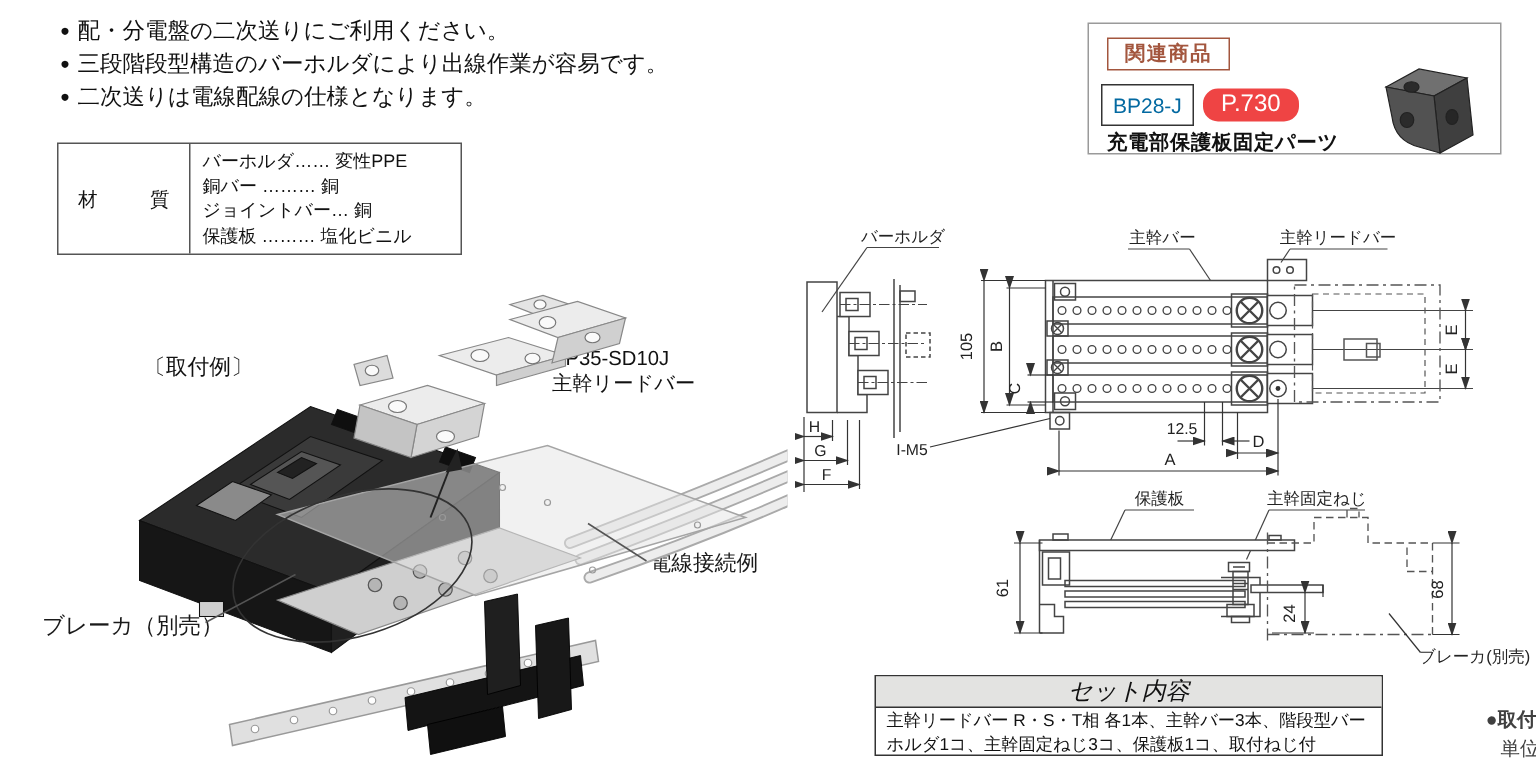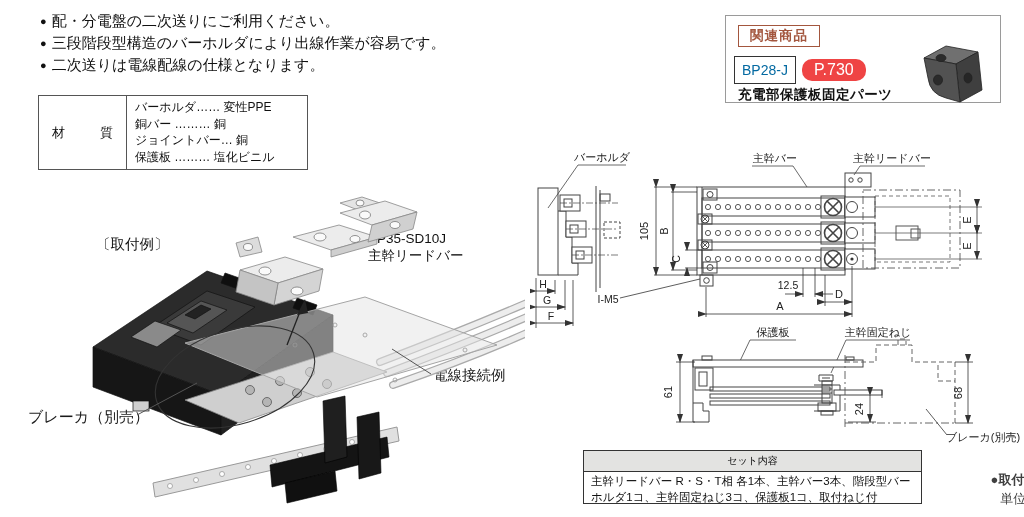--- a/index.html
+++ b/index.html
@@ -21,21 +21,21 @@
   .rel-badge{position:absolute;left:12px;top:9px;border:1.5px solid #a3563e;color:#a3563e;
              font-size:13.5px;font-weight:bold;padding:1px 11px;letter-spacing:1px;}
   .rel-model{position:absolute;left:8px;top:40px;border:1.5px solid #333;color:#0369a1;
              font-size:14px;padding:5px 7px;}
   .rel-pill{position:absolute;left:76px;top:43px;background:#ef4444;color:#fff;border-radius:10px;
             font-size:16px;padding:2px 12px;}
   .rel-name{position:absolute;left:12px;top:70px;font-size:13.5px;font-weight:bold;color:#111;letter-spacing:0.5px;}
   
   .set-box{left:583px;top:450px;width:339px;height:54px;border:1.5px solid #333;box-sizing:border-box;background:#fff;}
   .set-head{height:20px;background:#e3e3e1;border-bottom:1px solid #333;display:flex;align-items:center;
-            justify-content:center;font-size:10px;color:#111;}
+            justify-content:center;font-size:16px;color:#111;font-style:italic;}
   .set-body{padding:2px 7px;font-size:11.5px;line-height:15.5px;color:#111;}
   
   .notes{left:976px;top:470px;width:88px;text-align:right;font-size:13px;font-weight:600;line-height:19px;color:#404040;}
   .notes .unit{padding-right:3px;font-weight:400;}
   
   .lbl-title{font-size:14.5px;color:#111;}
   .lbl-part{font-size:13.5px;line-height:17px;color:#111;}
   svg text{fill:#222;}
 </style>
 </head>

